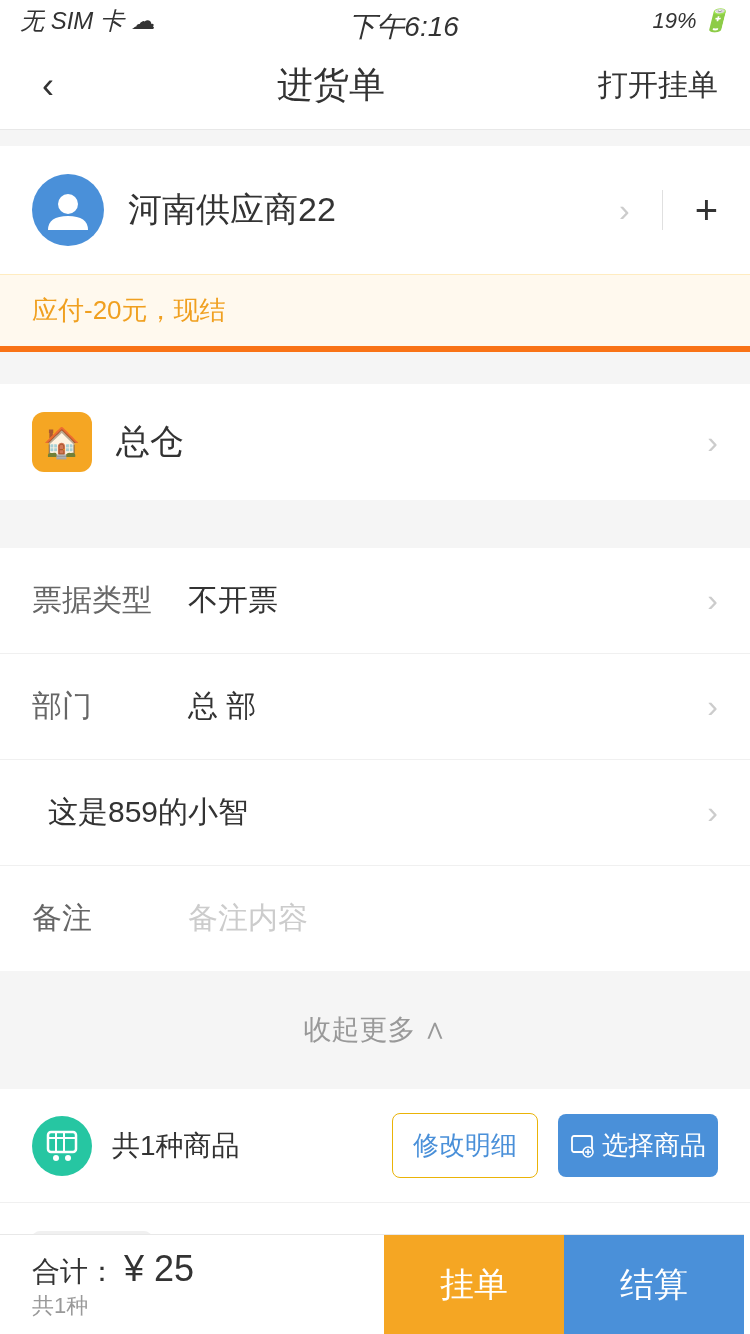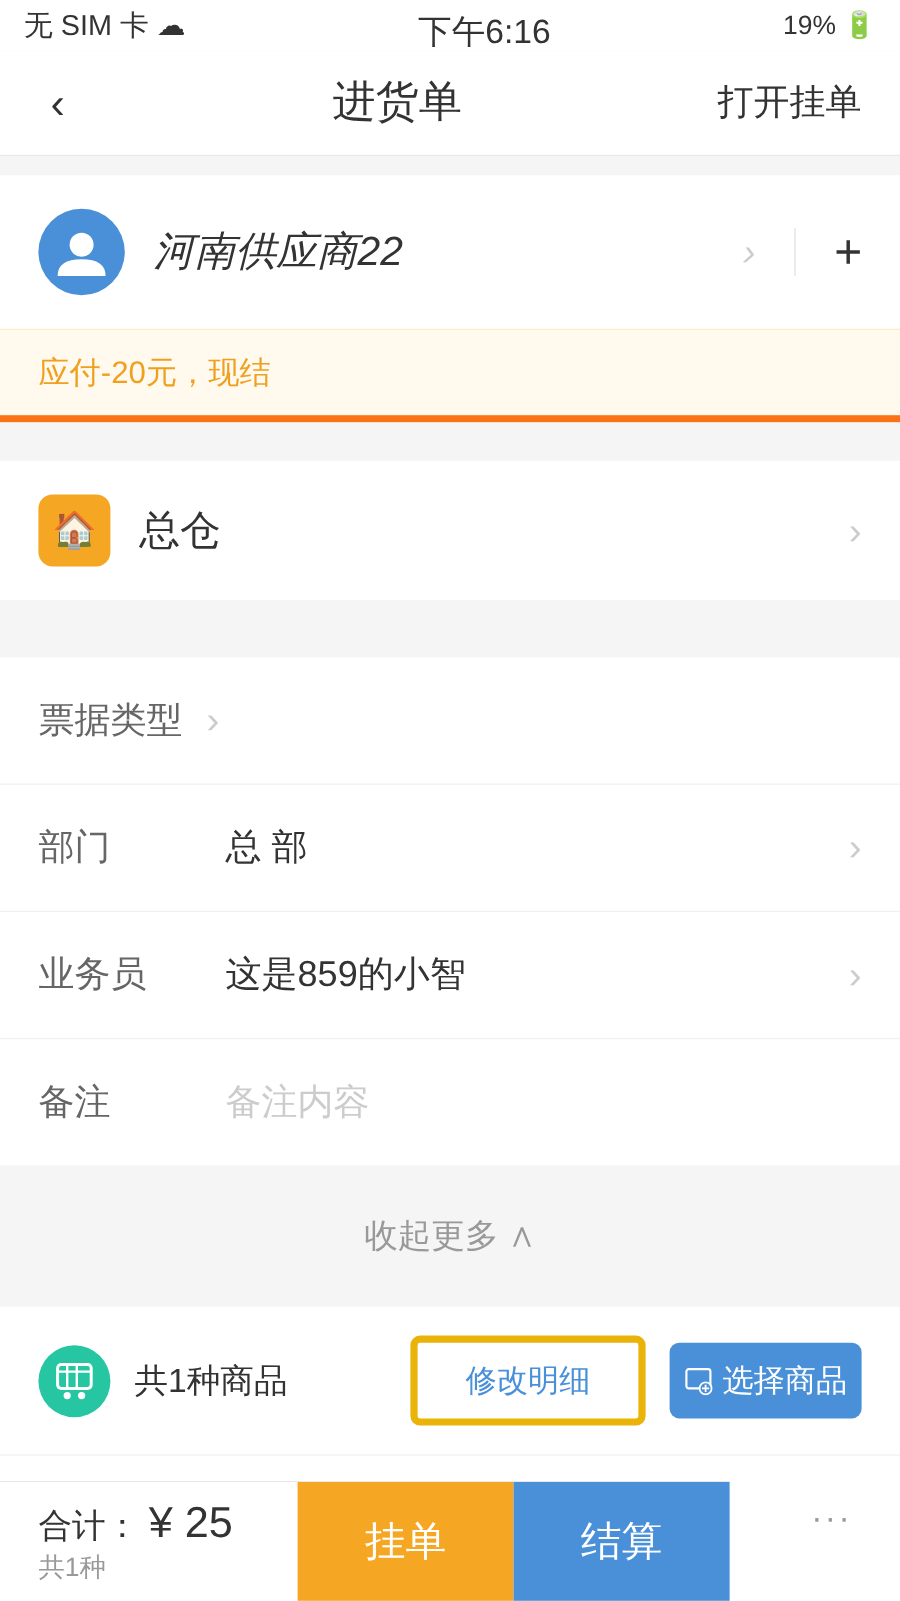--- a/index.html
+++ b/index.html
@@ -16,20 +16,21 @@
     
     .status-bar {
       background: #fff;
       height: 42px;
       display: flex;
       align-items: center;
       justify-content: space-between;
       padding: 0 20px;
       font-size: 24px;
       color: #333;
+      font-style: italic;
     }
     .status-left { display: flex; align-items: center; gap: 8px; }
     .status-center { font-size: 28px; font-weight: 500; margin-top: 12px; }
     .status-right { display: flex; align-items: center; gap: 6px; font-size: 22px; }
 
     
     .nav-bar {
       background: #fff;
       height: 88px;
       display: flex;
@@ -64,21 +65,20 @@
     
     .supplier-section {
       background: #fff;
       margin-bottom: 0;
     }
     .supplier-row {
       display: flex;
       align-items: center;
       padding: 28px 32px;
       border-bottom: none;
-      font-style: italic;
     }
     .supplier-avatar {
       width: 72px;
       height: 72px;
       border-radius: 50%;
       background: #4a90d9;
       display: flex;
       align-items: center;
       justify-content: center;
       margin-right: 24px;
@@ -212,25 +212,25 @@
       align-items: center;
       justify-content: center;
       flex-shrink: 0;
     }
     .product-count-label {
       flex: 1;
       font-size: 28px;
       color: #333;
     }
     .btn-outline {
-      border: 6px solid #eab308;
+      border: 1px solid #eab308;
       color: #4a90d9;
       background: #fff;
       border-radius: 8px;
-      padding: 14px 40px;
+      padding: 14px 20px;
       font-size: 26px;
       cursor: pointer;
     }
     .btn-blue {
       background: #4a90d9;
       color: #fff;
       border: none;
       border-radius: 8px;
       padding: 14px 12px;
       font-size: 26px;
@@ -278,21 +278,21 @@
       font-size: 28px;
       padding: 8px;
       cursor: pointer;
       letter-spacing: 2px;
     }
 
     
     .bottom-bar {
       position: fixed;
       bottom: 0;
-      width: 608px;
+      width: 744px;
       height: 100px;
       display: flex;
       align-items: stretch;
       background: #fff;
       border-top: 1px solid #e8e8e8;
     }
     .total-area {
       flex: 1;
       display: flex;
       flex-direction: column;
@@ -394,31 +394,31 @@
     <span class="chevron-icon">›</span>
   </div>
 </div>
 
 <div class="separator"></div>
 
 <div class="form-section section">
 
   <div class="form-row">
     <span class="form-key">票据类型</span>
+    <span class="form-value">不开票</span>
     <span class="chevron-icon">›</span>
   </div>
 
   <div class="form-row">
     <span class="form-key">部门</span>
     <span class="form-value">总 部</span>
     <span class="chevron-icon">›</span>
   </div>
 
   <div class="form-row">
-    <span class="form-key">业务员</span>
     <span class="form-value">这是859的小智</span>
     <span class="chevron-icon">›</span>
   </div>
 
   <div class="form-row">
     <span class="form-key">备注</span>
     <span class="form-value placeholder">备注内容</span>
   </div>
 </div>
 

